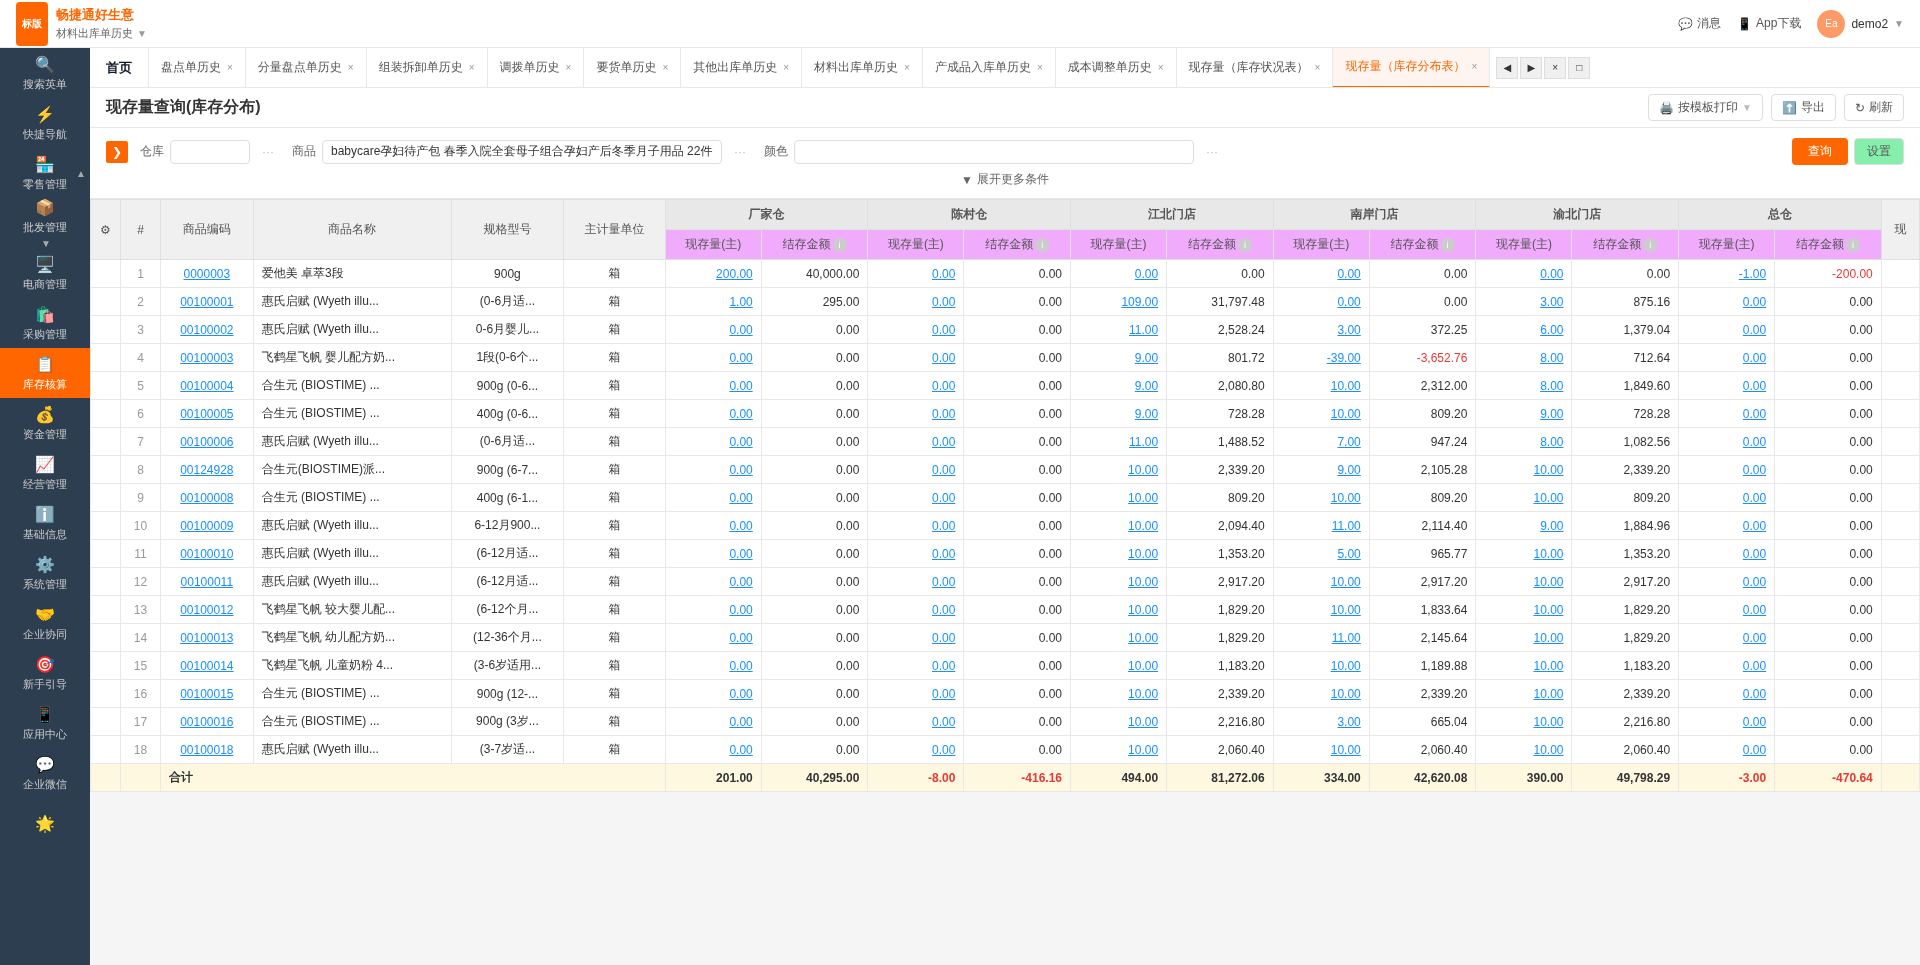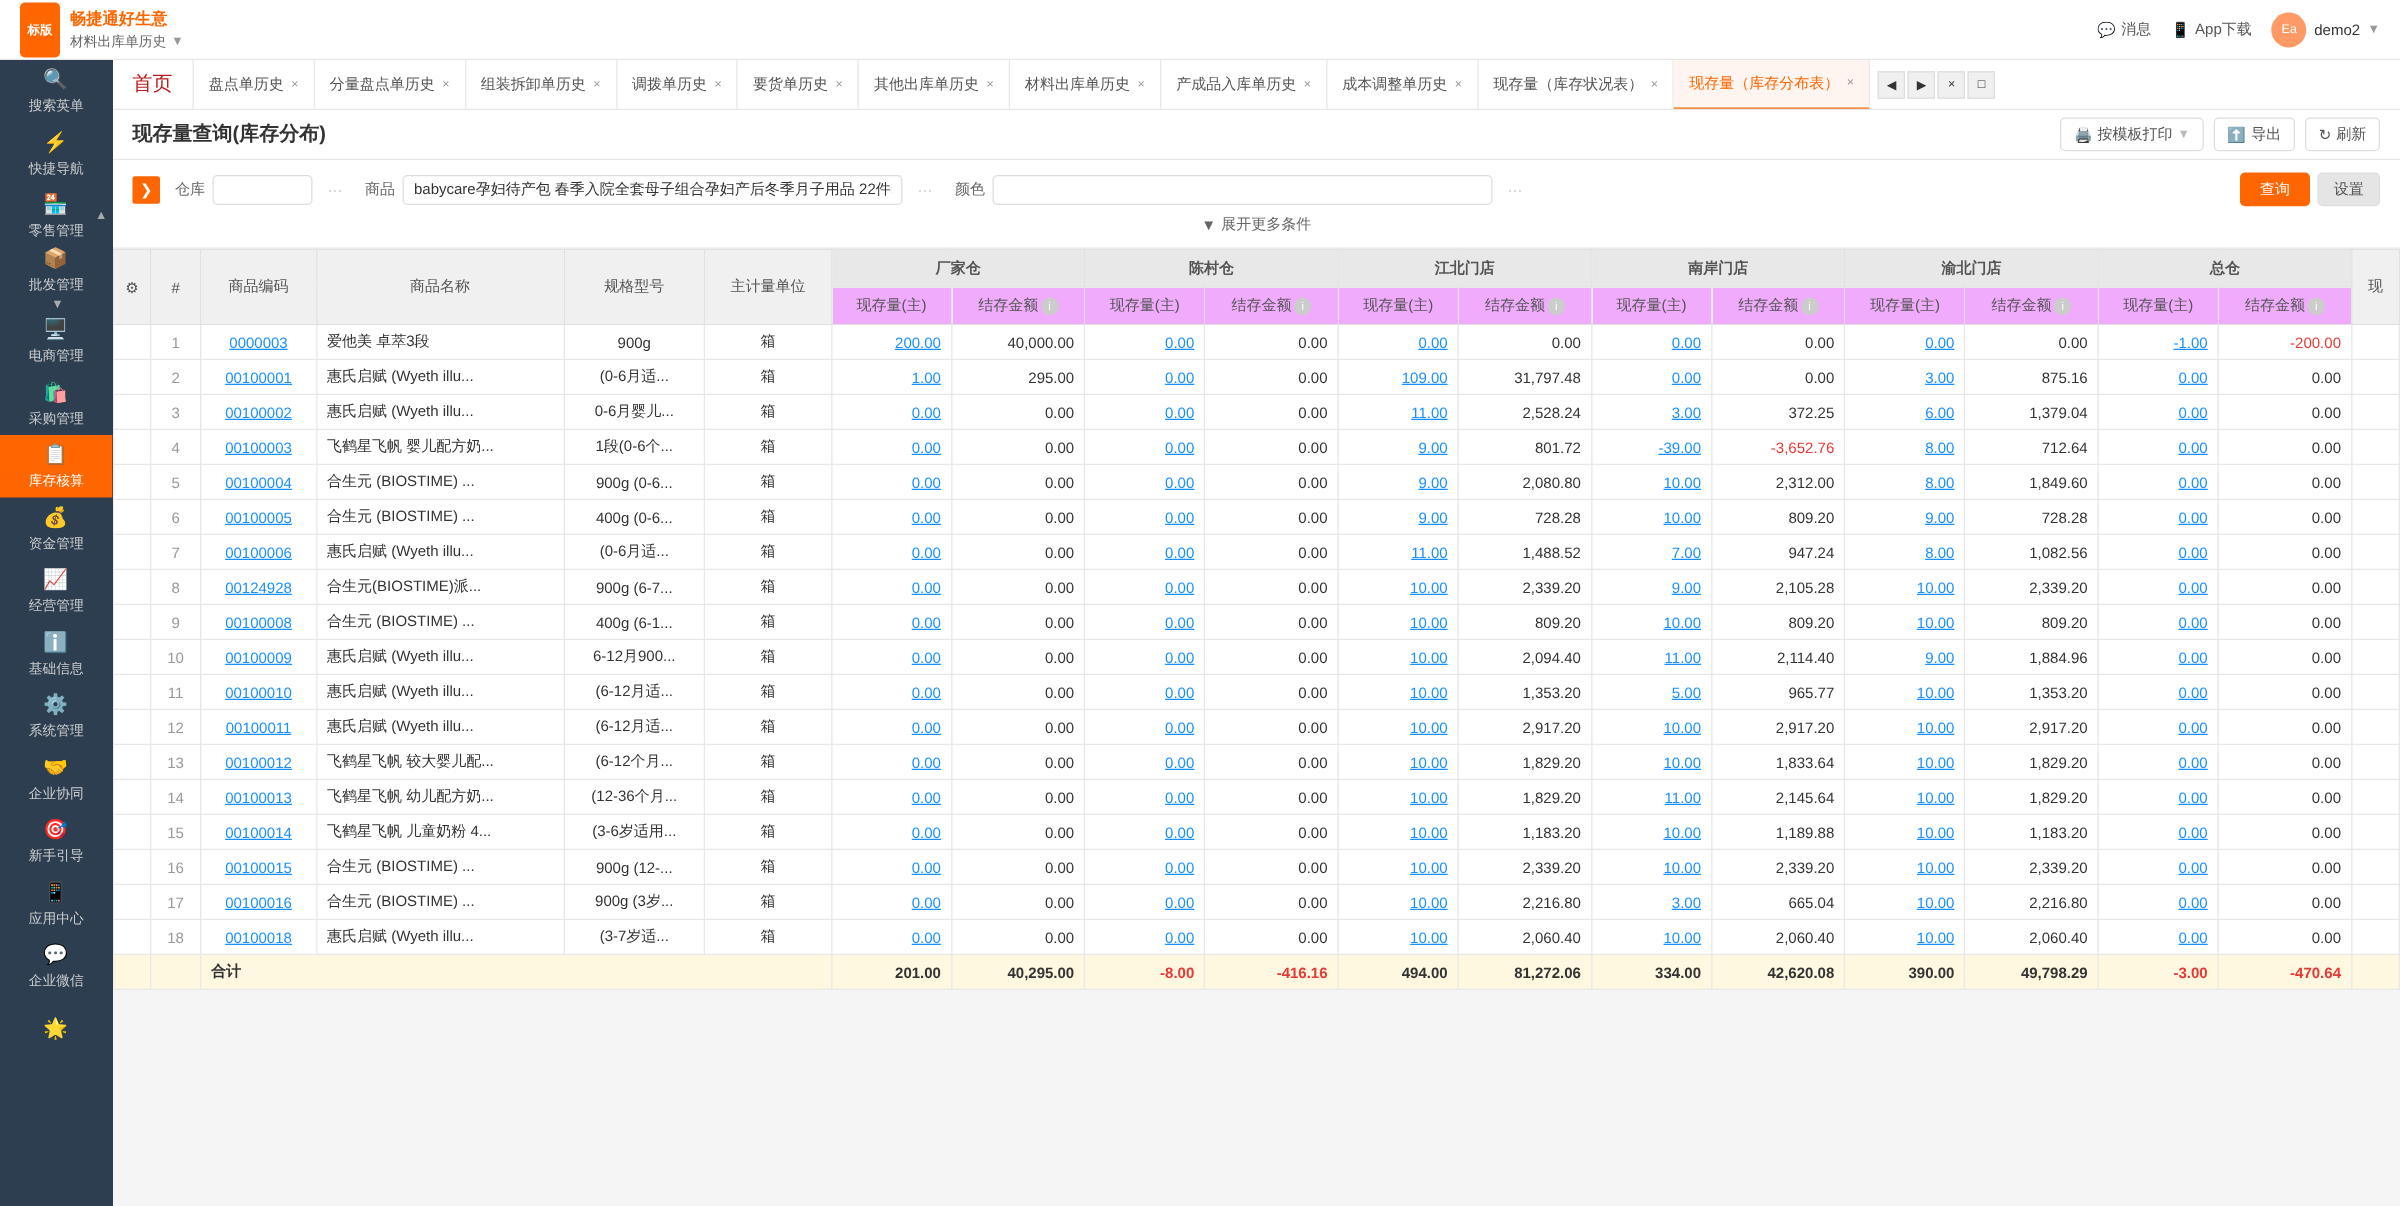--- a/index.html
+++ b/index.html
@@ -73,23 +73,23 @@
     .nav-tab.active {
       background: #fff5f0;
       color: #ff6600;
       border-bottom: 2px solid #ff6600;
     }
     .nav-tab .close-x {
       font-size: 10px; color: #999; cursor: pointer;
     }
     .nav-tab-first {
       padding: 0 16px;
-      color: #b91c1c;
-      font-weight: normal;
-      font-size: 16px;
+      color: #0f172a;
+      font-weight: bold;
+      font-size: 13px;
     }
     .nav-arrows {
       display: flex; gap: 2px; padding: 0 6px;
     }
     .nav-arrow-btn {
       width: 22px; height: 22px;
       background: #f0f0f0;
       border: 1px solid #ddd;
       display: flex; align-items: center; justify-content: center;
       cursor: pointer; font-size: 10px;
@@ -212,21 +212,21 @@
     .orange-btn {
       background: #ff6600;
       color: #fff;
       border: none;
       border-radius: 4px;
       padding: 5px 16px;
       cursor: pointer;
       font-size: 12px;
     }
     .white-btn {
-      background: #e5e5e5;
+      background: #86efac;
       color: #555;
       border: 1px solid #ddd;
       border-radius: 4px;
       padding: 4px 12px;
       cursor: pointer;
       font-size: 12px;
     }
     .expand-icon {
       width: 22px; height: 22px;
       background: #ff6600;

